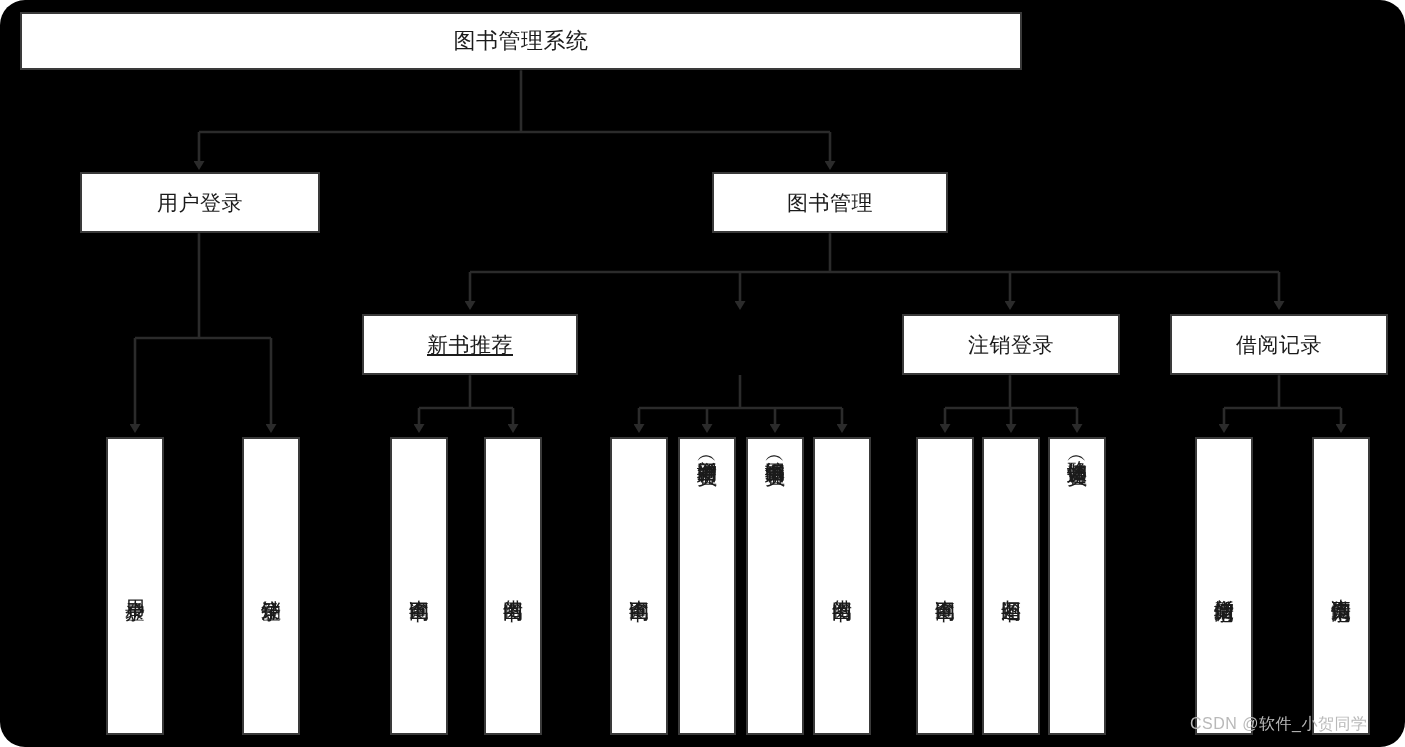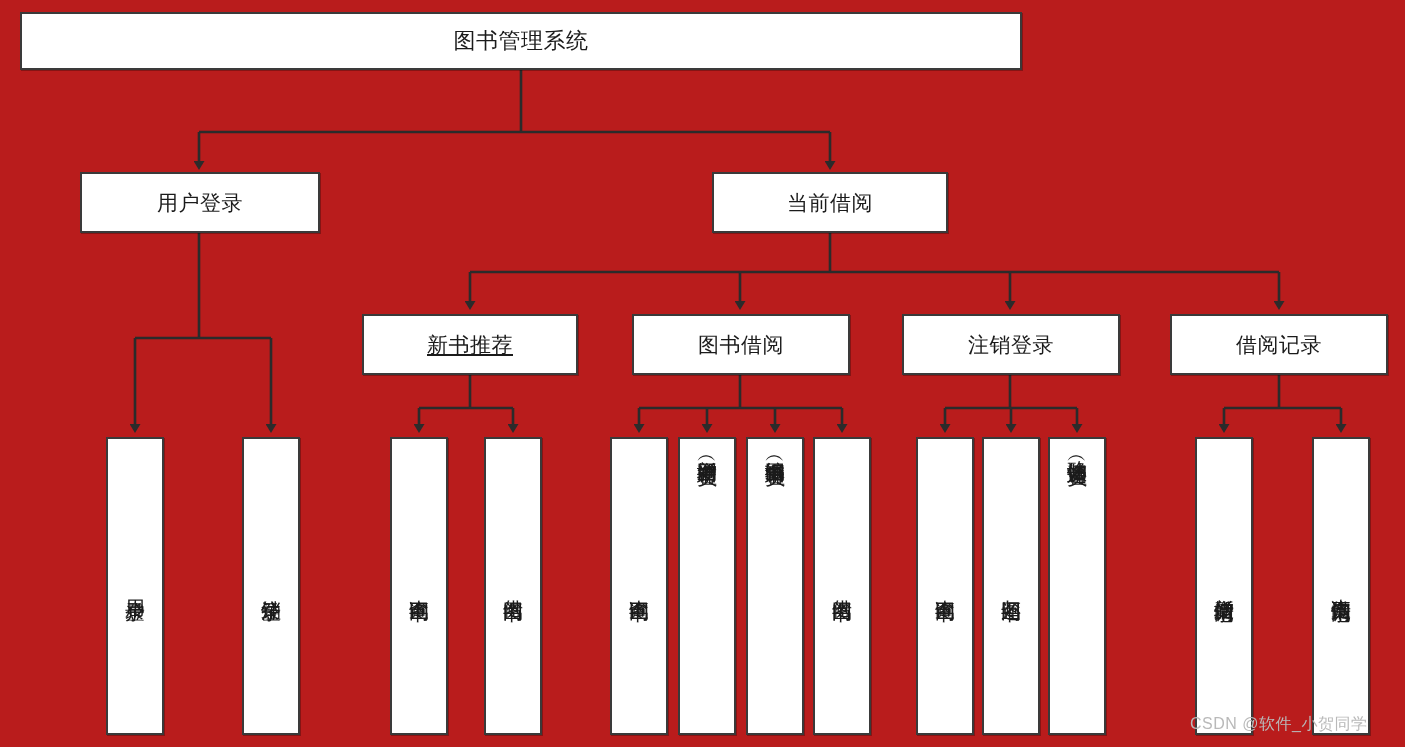--- a/index.html
+++ b/index.html
@@ -7,22 +7,23 @@
     padding: 0;
     background: #ffffff;
   }
   body {
     font-family: "Liberation Sans", "DejaVu Sans", sans-serif;
   }
   #diagram-root {
     position: relative;
     width: 1405px;
     height: 747px;
-    background: #b91c1c;
+    background: #000000;
     overflow: hidden;
+    border-radius: 25px;
   }
   svg.connectors {
     position: absolute;
     left: 0;
     top: 0;
     width: 1405px;
     height: 747px;
     pointer-events: none;
   }
   .node {
@@ -130,30 +131,27 @@
 
   <div class="node horiz root" style="left:20px; top:12px; width:1002px; height:58px;">
     <span class="label">图书管理系统</span>
   </div>
 
   <div class="node horiz" style="left:80px; top:172px; width:240px; height:61px;">
     <span class="label">用户登录</span>
   </div>
 
   <div class="node horiz" style="left:712px; top:172px; width:236px; height:61px;">
-    <span class="label">当前借阅</span>
+    <span class="label">图书管理</span>
   </div>
 
   <div class="node horiz" style="left:362px; top:314px; width:216px; height:61px;text-decoration:underline;">
     <span class="label">新书推荐</span>
   </div>
 
-  <div class="node horiz" style="left:632px; top:314px; width:218px; height:61px;">
-    <span class="label">图书借阅</span>
-  </div>
 
   <div class="node horiz" style="left:902px; top:314px; width:218px; height:61px;">
     <span class="label">注销登录</span>
   </div>
 
   <div class="node horiz" style="left:1170px; top:314px; width:218px; height:61px;">
     <span class="label">借阅记录</span>
   </div>
 
   <div class="node vert centered" style="left:106px; top:437px; width:58px; height:298px;">

